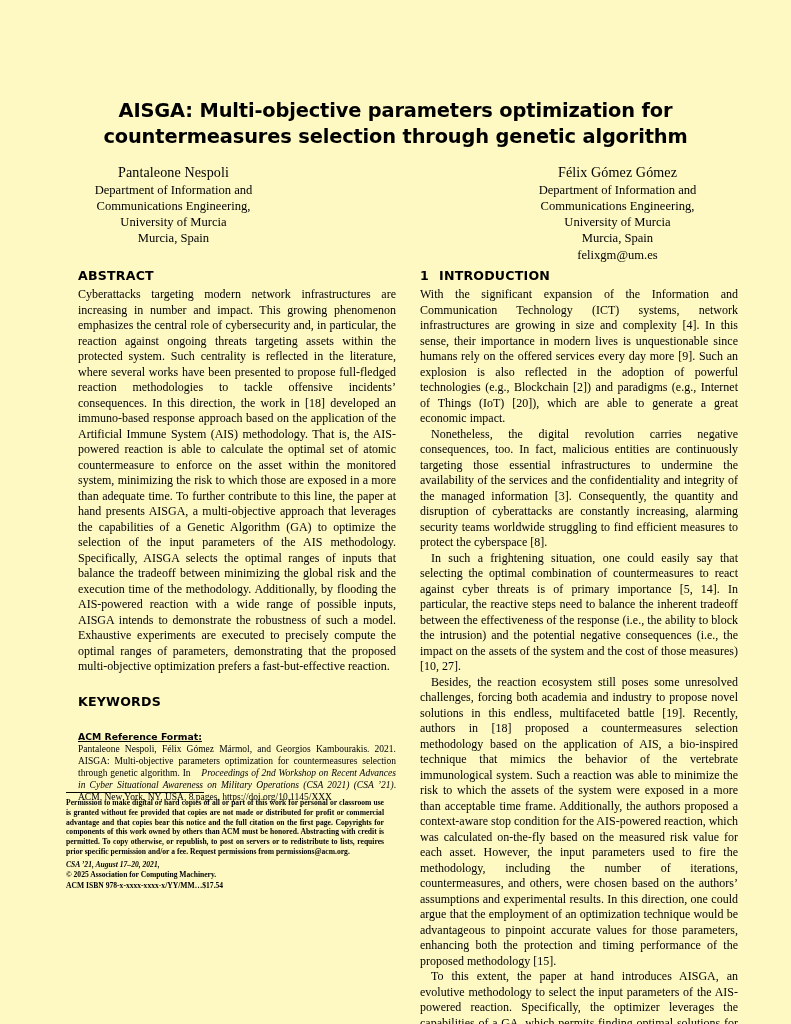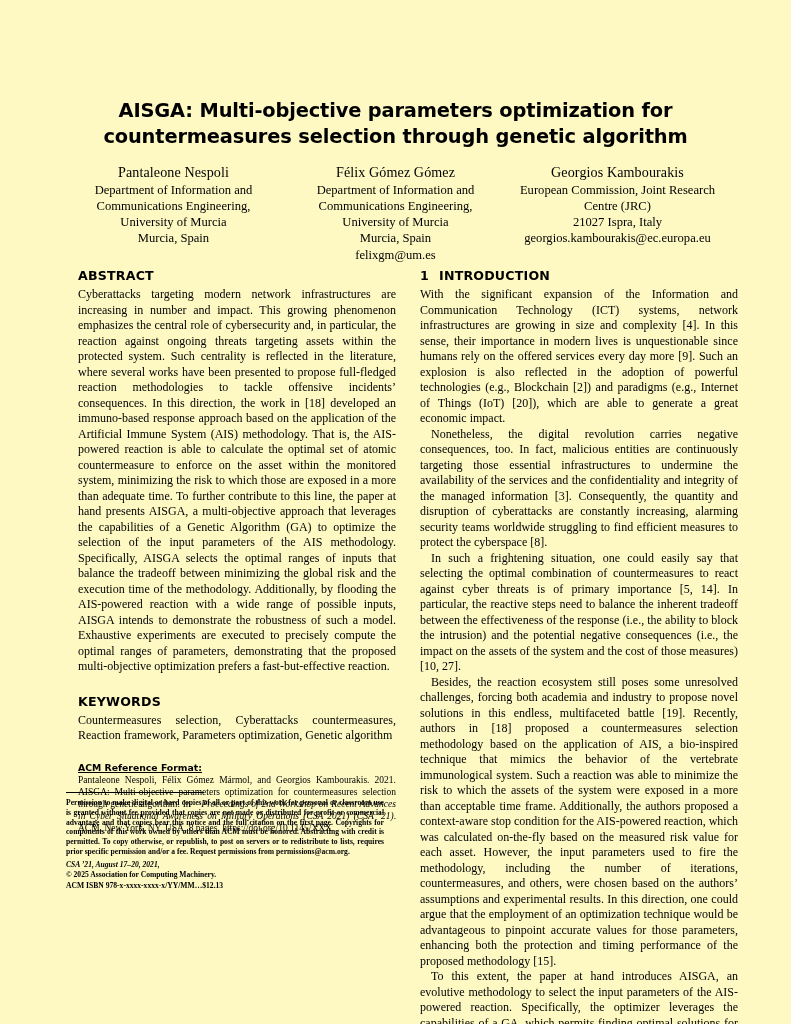--- a/index.html
+++ b/index.html
@@ -156,39 +156,31 @@
 
     <div class="author">
       <div class="author-name">Félix Gómez Gómez</div>
       <span class="author-line">Department of Information and</span>
       <span class="author-line">Communications Engineering,</span>
       <span class="author-line">University of Murcia</span>
       <span class="author-line">Murcia, Spain</span>
       <span class="author-line">felixgm@um.es</span>
     </div>
 
-    <div class="author">
-      <div class="author-name">Georgios Kambourakis</div>
-      <span class="author-line">European Commission, Joint Research</span>
-      <span class="author-line">Centre (JRC)</span>
-      <span class="author-line">21027 Ispra, Italy</span>
-      <span class="author-line">georgios.kambourakis@ec.europa.eu</span>
-    </div>
 
   </div>
 
   <div class="columns">
 
     <div class="col">
       <h2 class="sec">ABSTRACT</h2>
       <p class="body">Cyberattacks targeting modern network infrastructures are increasing in number and impact. This growing phenomenon emphasizes the central role of cybersecurity and, in particular, the reaction against ongoing threats targeting assets within the protected system. Such centrality is reflected in the literature, where several works have been presented to propose full-fledged reaction methodologies to tackle offensive incidents’ consequences. In this direction, the work in [18] developed an immuno-based response approach based on the application of the Artificial Immune System (AIS) methodology. That is, the AIS-powered reaction is able to calculate the optimal set of atomic countermeasure to enforce on the asset within the monitored system, minimizing the risk to which those are exposed in a more than adequate time. To further contribute to this line, the paper at hand presents AISGA, a multi-objective approach that leverages the capabilities of a Genetic Algorithm (GA) to optimize the selection of the input parameters of the AIS methodology. Specifically, AISGA selects the optimal ranges of inputs that balance the tradeoff between minimizing the global risk and the execution time of the methodology. Additionally, by flooding the AIS-powered reaction with a wide range of possible inputs, AISGA intends to demonstrate the robustness of such a model. Exhaustive experiments are executed to precisely compute the optimal ranges of parameters, demonstrating that the proposed multi-objective optimization prefers a fast-but-effective reaction.</p>
 
       <div class="kw-gap"></div>
       <h2 class="sec">KEYWORDS</h2>
-      <p class="body">Countermeasures selection, Cyberattacks countermeasures, Reaction framework, Parameters optimization, Genetic algorithm</p>
 
       <div class="acm-gap"></div>
       <div class="acm-head">ACM Reference Format:</div>
       <p class="acm-ref"><span>Pantaleone Nespoli, Félix Gómez Mármol, and Georgios Kambourakis. 2021. AISGA: Multi-objective parameters optimization for countermeasures selection through genetic algorithm. In </span><i>Proceedings of 2nd Workshop on Recent Advances in Cyber Situational Awareness on Military Operations (CSA 2021) (CSA ’21)</i><span>. ACM, New York, NY, USA, 8 pages. https://doi.org/10.1145/XXX</span></p>
     </div>
 
     <div class="col">
       <h2 class="sec"><span class="num">1</span><span>INTRODUCTION</span></h2>
       <p class="body">With the significant expansion of the Information and Communication Technology (ICT) systems, network infrastructures are growing in size and complexity [4]. In this sense, their importance in modern lives is unquestionable since humans rely on the offered services every day more [9]. Such an explosion is also reflected in the adoption of powerful technologies (e.g., Blockchain [2]) and paradigms (e.g., Internet of Things (IoT) [20]), which are able to generate a great economic impact.</p>
       <p class="body">Nonetheless, the digital revolution carries negative consequences, too. In fact, malicious entities are continuously targeting those essential infrastructures to undermine the availability of the services and the confidentiality and integrity of the managed information [3]. Consequently, the quantity and disruption of cyberattacks are constantly increasing, alarming security teams worldwide struggling to find efficient measures to protect the cyberspace [8].</p>
@@ -198,17 +190,17 @@
     </div>
 
   </div>
 
   <div class="footnote">
     <hr>
     <p class="fn-text">Permission to make digital or hard copies of all or part of this work for personal or classroom use is granted without fee provided that copies are not made or distributed for profit or commercial advantage and that copies bear this notice and the full citation on the first page. Copyrights for components of this work owned by others than ACM must be honored. Abstracting with credit is permitted. To copy otherwise, or republish, to post on servers or to redistribute to lists, requires prior specific permission and/or a fee. Request permissions from permissions@acm.org.</p>
     <div class="fn-lines">
       <span class="ital">CSA ’21, August 17–20, 2021,</span>
       <span>© 2025 Association for Computing Machinery.</span>
-      <span>ACM ISBN 978-x-xxxx-xxxx-x/YY/MM…$12.13</span>
+      <span>ACM ISBN 978-x-xxxx-xxxx-x/YY/MM…$17.54</span>
     </div>
   </div>
 
 </div>
 
 </body></html>

